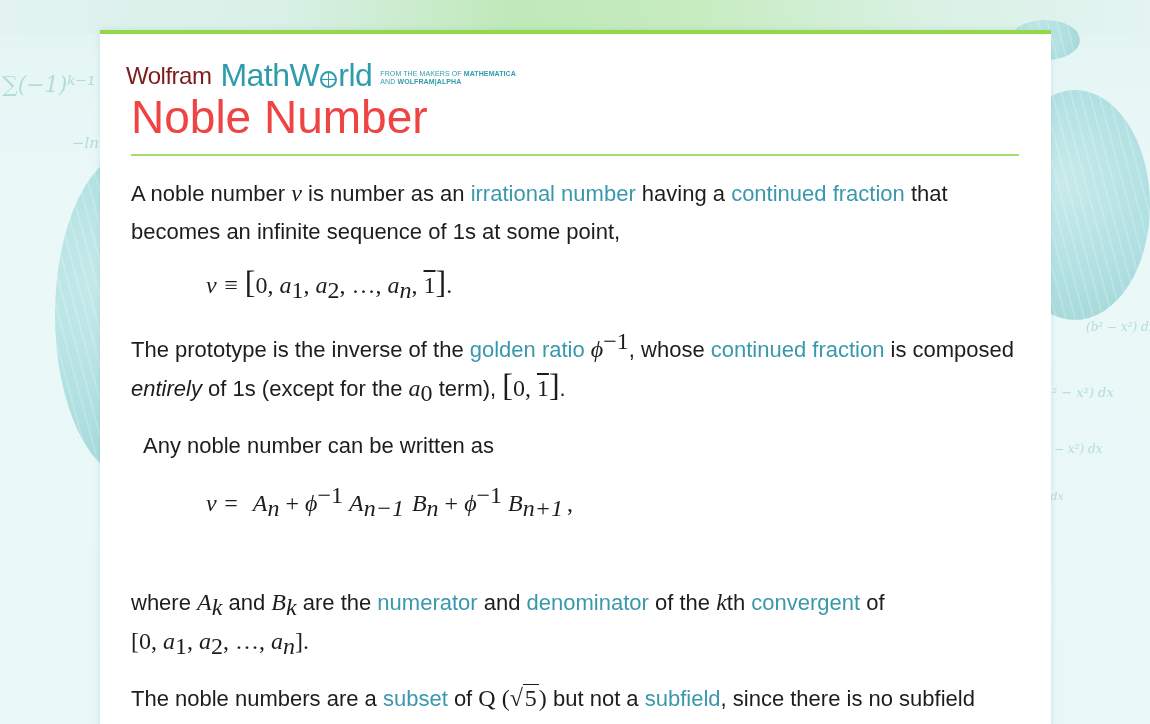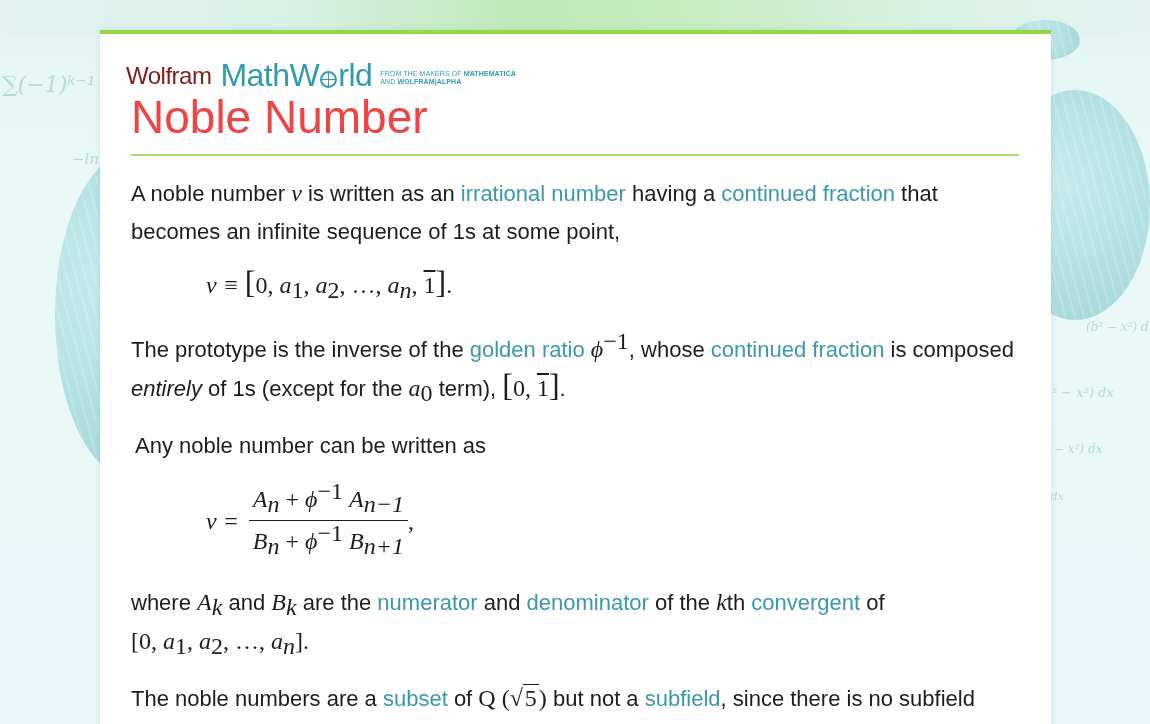--- a/index.html
+++ b/index.html
@@ -70,35 +70,35 @@
   a.link { color: #3a98ad; text-decoration: none; }
   .mi { font-family: "Liberation Serif", "DejaVu Serif", serif; font-style: italic; font-size: 24px; }
   .mr { font-family: "Liberation Serif", "DejaVu Serif", serif; font-size: 24px; }
   sub, sup { font-size: 0.7em; line-height: 0; }
   .ov { text-decoration: overline; }
   .big { font-family: "Liberation Serif", serif; font-size: 32px; line-height: 0; font-weight: 300; }
 
   .eq1 { position: absolute; left: 75px; top: 92px; white-space: nowrap; }
   .p1 { position: absolute; left: 0; top: 0; width: 890px; }
   .p2 { position: absolute; left: 0; top: 156px; width: 890px; }
-  .p3 { position: absolute; left: 4px; top: 253px; width: 890px; }
+  .p3 { position: absolute; left: 12px; top: 253px; width: 890px; }
   .eq2 { position: absolute; left: 75px; top: 310px; display: flex; align-items: center; }
-  .frac { display: inline-flex; flex-direction: column; align-items: center; margin-left: 10px; }
+  .frac { display: inline-flex; flex-direction: row; align-items: center; margin-left: 10px; }
   .frac .num, .frac .den { line-height: 30px; white-space: nowrap; padding: 0 4px; }
   .frac .bar { height: 1px; background: #1d1d1d; align-self: stretch; margin: 5px 0; }
   .p4 { position: absolute; left: 0; top: 409px; width: 890px; }
   .p5 { position: absolute; left: 0; top: 505px; width: 890px; }
   .sqrt { border-top: 1px solid #1d1d1d; padding: 0 2px; }
 </style>
 </head>
 <body>
 
 <div class="bg-top"></div>
 <div class="bg-formula" style="left:2px;top:72px;font-size:22px;">∑(−1)ᵏ⁻¹</div>
-<div class="bg-formula" style="left:72px;top:134px;font-size:15px;margin-top:16px;">−ln</div>
+<div class="bg-formula" style="left:72px;top:134px;font-size:15px;">−ln</div>
 <div class="bg-blob stripes" style="left:55px;top:150px;width:160px;height:330px;"></div>
 <div class="bg-blob stripes" style="left:1010px;top:20px;width:70px;height:40px;"></div>
 <div class="bg-blob stripes" style="left:1000px;top:90px;width:150px;height:230px;"></div>
 <div class="bg-formula" style="left:1086px;top:320px;font-size:12px;">(b² − x²)  dx</div>
 <div class="bg-formula" style="left:1052px;top:385px;font-size:13px;">² − x²)  dx</div>
 <div class="bg-formula" style="left:1054px;top:442px;font-size:12px;">− x²)  dx</div>
 <div class="bg-formula" style="left:1032px;top:490px;font-size:11px;">x²)  dx</div>
 
 <div class="card">
   <a class="brand">
@@ -108,21 +108,21 @@
       <span><span>FROM THE MAKERS OF </span><b>MATHEMATICA</b></span>
       <span><span>AND </span><b>WOLFRAM|ALPHA</b></span>
     </span>
   </a>
 
   <h1 class="page-title">Noble Number</h1>
   <div class="title-rule"></div>
 
   <div class="content">
     <p class="p1">
-      <span>A noble number </span><span class="mi">ν</span><span> is written as an </span><a class="link">irrational number</a><span> having a </span><a class="link">continued fraction</a><span> that becomes an infinite sequence of 1s at some point,</span>
+      <span>A noble number </span><span class="mi">ν</span><span> is number as an </span><a class="link">irrational number</a><span> having a </span><a class="link">continued fraction</a><span> that becomes an infinite sequence of 1s at some point,</span>
     </p>
 
     <div class="eq1">
       <span class="mi">ν ≡ </span><span class="big">[</span><span class="mr">0, </span><span class="mi">a</span><sub class="mr">1</sub><span class="mr">, </span><span class="mi">a</span><sub class="mr">2</sub><span class="mr">, …, </span><span class="mi">a</span><sub class="mi">n</sub><span class="mr">, </span><span class="mr ov">1</span><span class="big">]</span><span class="mr">.</span>
     </div>
 
     <p class="p2">
       <span>The prototype is the inverse of the </span><a class="link">golden ratio</a> <span class="mi">ϕ</span><sup class="mr">−1</sup><span>, whose </span><a class="link">continued fraction</a><span> is composed </span><em>entirely</em><span> of 1s (except for the </span><span class="mi">a</span><sub class="mr">0</sub><span> term), </span><span class="big">[</span><span class="mr">0, </span><span class="mr ov">1</span><span class="big">]</span><span>.</span>
     </p>
 

